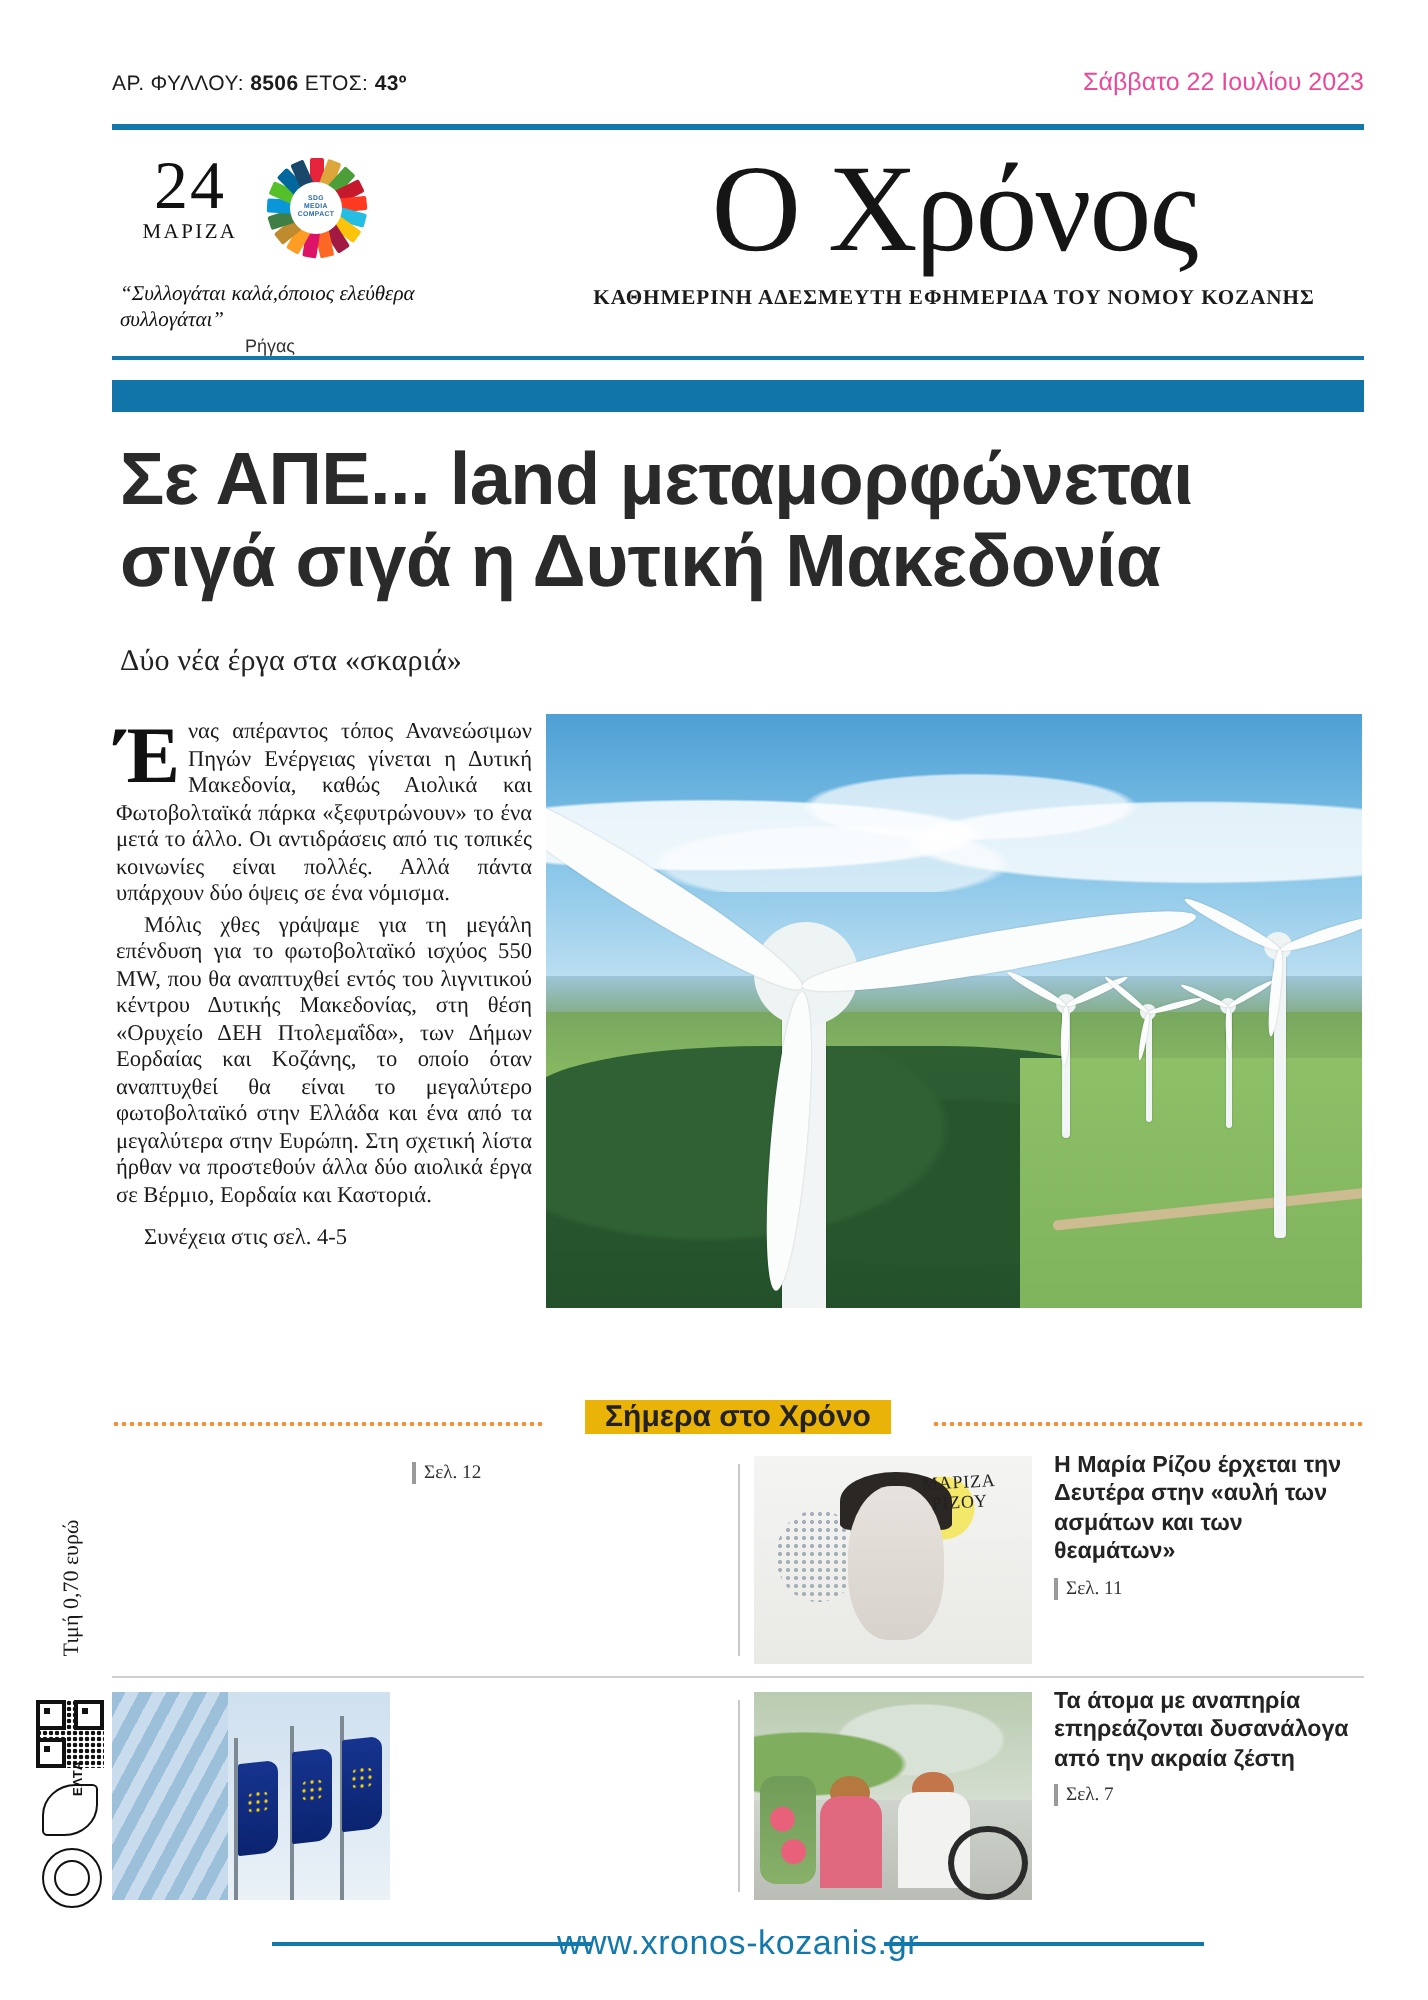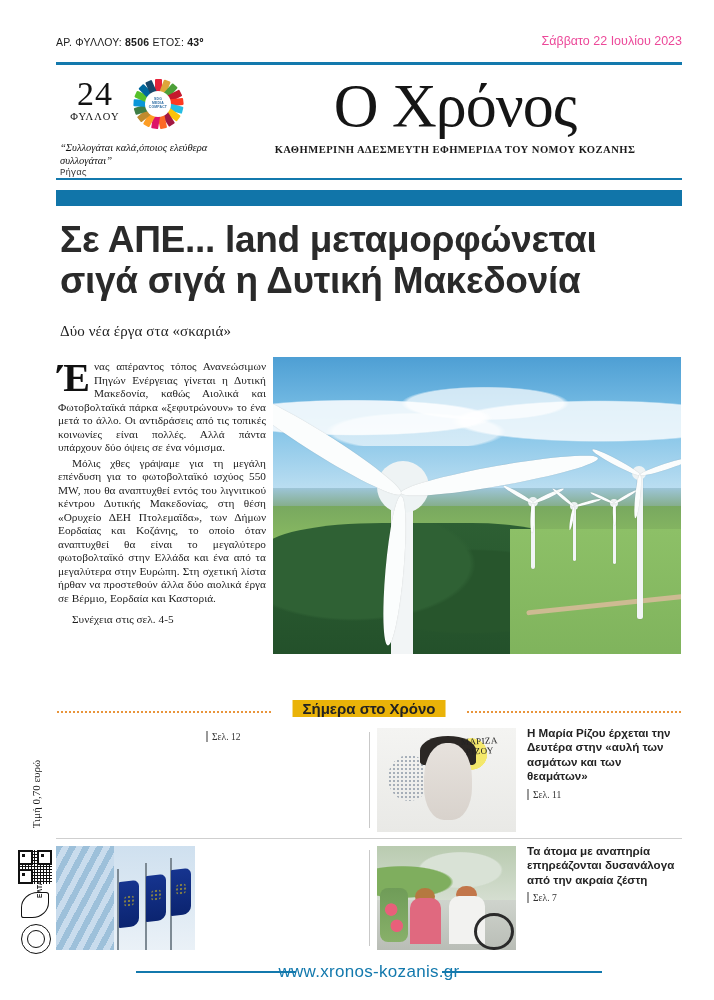--- a/index.html
+++ b/index.html
@@ -28,23 +28,23 @@
   .sdg-wheel{position:absolute;left:76px;top:8px;width:52px;height:52px;}
   .sdg-wheel .hub{
     position:absolute;left:13px;top:13px;width:26px;height:26px;border-radius:50%;
     background:#fff;display:flex;align-items:center;justify-content:center;flex-direction:column;
   }
   .sdg-wheel .hub span{font-size:3.4px;line-height:3.9px;font-weight:bold;color:#2b6ca3;letter-spacing:.2px;}
   .seg{position:absolute;left:50%;top:50%;width:7px;height:25px;margin-left:-3.5px;margin-top:-25px;transform-origin:50% 100%;border-radius:1px;}
 
   .quote-block{position:absolute;left:4px;top:72px;width:150px;}
   .quote-text{font-family:"Liberation Serif",serif;font-style:italic;font-size:10.5px;line-height:12.5px;color:#111;}
-  .quote-author{font-family:Liberation Mono, monospace;font-size:9px;color:#333;margin-top:1px;}
-
-  .brand{position:absolute;left:186px;top:2px;width:426px;text-align:center;}
+  .quote-author{font-family:Liberation Sans, sans-serif;font-size:9px;color:#333;margin-top:1px;text-align:center;}
+
+  .brand{position:absolute;left:208px;top:2px;width:426px;text-align:center;}
   .brand-title{
     font-family:"Liberation Serif",serif;font-size:62px;line-height:66px;
     color:#151515;letter-spacing:-1px;font-weight:normal;white-space:nowrap;
   }
   .brand-sub{
     font-family:"Liberation Serif",serif;font-size:10.6px;letter-spacing:.45px;
     color:#1a1a1a;margin-top:6px;white-space:nowrap;font-weight:bold;
   }
 
   .rule-mast-thin{position:absolute;left:44px;top:178px;width:626px;height:2px;background:#1379ad;}
@@ -218,21 +218,21 @@
       <b>43º</b>
     </div>
     <div class="date-line">Σάββατο 22 Ιουλίου 2023</div>
   </div>
   <div class="rule-top"></div>
 
   <div class="masthead">
 
     <div class="pages-badge">
       <div class="pages-num">24</div>
-      <div class="pages-word">ΦΥΛΛΟΥ</div>
+      <div class="pages-word">ΜΑΡΙΖΑ</div>
     </div>
 
     <div class="sdg-wheel">
       <div class="seg" style="transform:rotate(0deg);background:#e5243b"></div>
       <div class="seg" style="transform:rotate(21deg);background:#dda63a"></div>
       <div class="seg" style="transform:rotate(42deg);background:#4c9f38"></div>
       <div class="seg" style="transform:rotate(63deg);background:#c5192d"></div>
       <div class="seg" style="transform:rotate(84deg);background:#ff3a21"></div>
       <div class="seg" style="transform:rotate(105deg);background:#26bde2"></div>
       <div class="seg" style="transform:rotate(126deg);background:#fcc30b"></div>

